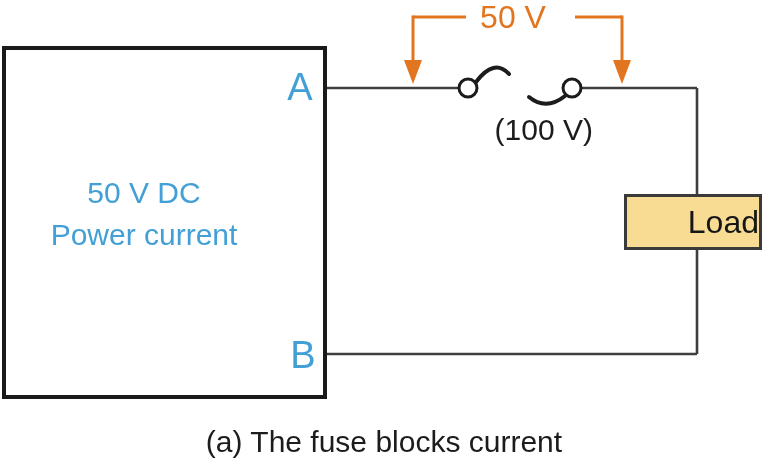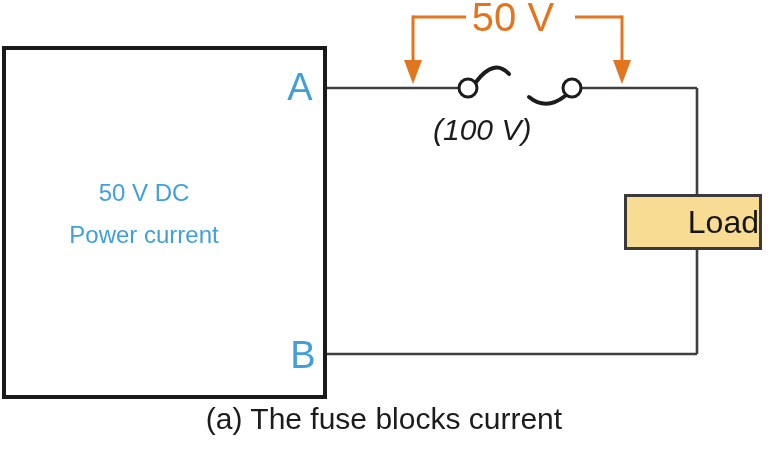--- a/index.html
+++ b/index.html
@@ -58,53 +58,52 @@
     border: 4px solid var(--box-border, #1a1a1a);
     background: #ffffff;
   }
   .ps-label {
     position: absolute;
     left: 2px;
     top: 172px;
     width: 284px;
     text-align: center;
     color: var(--terminal-text, #43a0d6);
-    font-size: 24px;
+    font-size: 30px;
     line-height: 42px;
   }
   .terminal-label {
     position: absolute;
     width: 44px;
     text-align: center;
     color: var(--terminal-text, #43a0d6);
     font-size: 38px;
     line-height: 38px;
   }
   .terminal-a { left: 278px; top: 68px; }
   .terminal-b { left: 281px; top: 336px; }
   .voltage-across-label {
     position: absolute;
     left: 453px;
     top: 1px;
     width: 120px;
     text-align: center;
     color: var(--voltage-annotation, #e2751f);
-    font-size: 40px;
+    font-size: 32px;
     line-height: 33px;
   }
   .fuse-rating-label {
     position: absolute;
     left: 433px;
     top: 113px;
     width: 160px;
-    text-align: left;
+    text-align: right;
     color: var(--fuse-symbol, #1c1c1c);
     font-size: 30px;
     line-height: 34px;
-    font-style: italic;
   }
   .load-box {
     position: absolute;
     left: 624px;
     top: 194px;
     width: 138px;
     height: 56px;
     box-sizing: border-box;
     border: 3px solid var(--load-border, #3a3a3a);
     background: var(--load-fill, #f8dc94);
@@ -113,21 +112,21 @@
     justify-content: flex-end;
   }
   .load-label {
     color: #161616;
     font-size: 32px;
     line-height: 32px;
   }
   .caption {
     position: absolute;
     left: 0;
-    top: 401px;
+    top: 424px;
     width: 768px;
     text-align: center;
     color: var(--caption-text, #1c1c1c);
     font-size: 30px;
     line-height: 36px;
   }
 </style>
 </head>
 <body>
 

